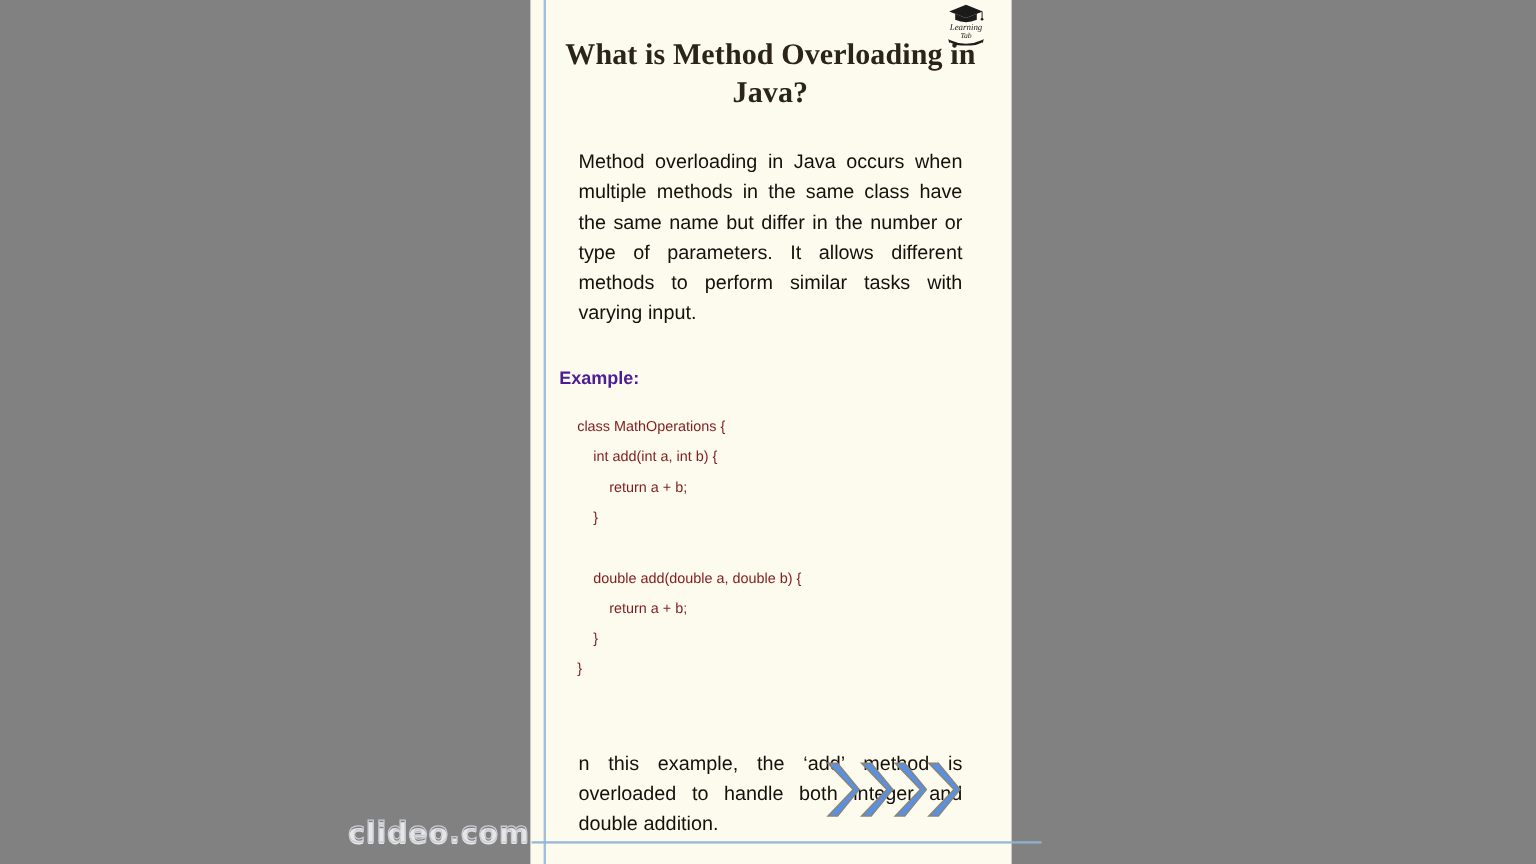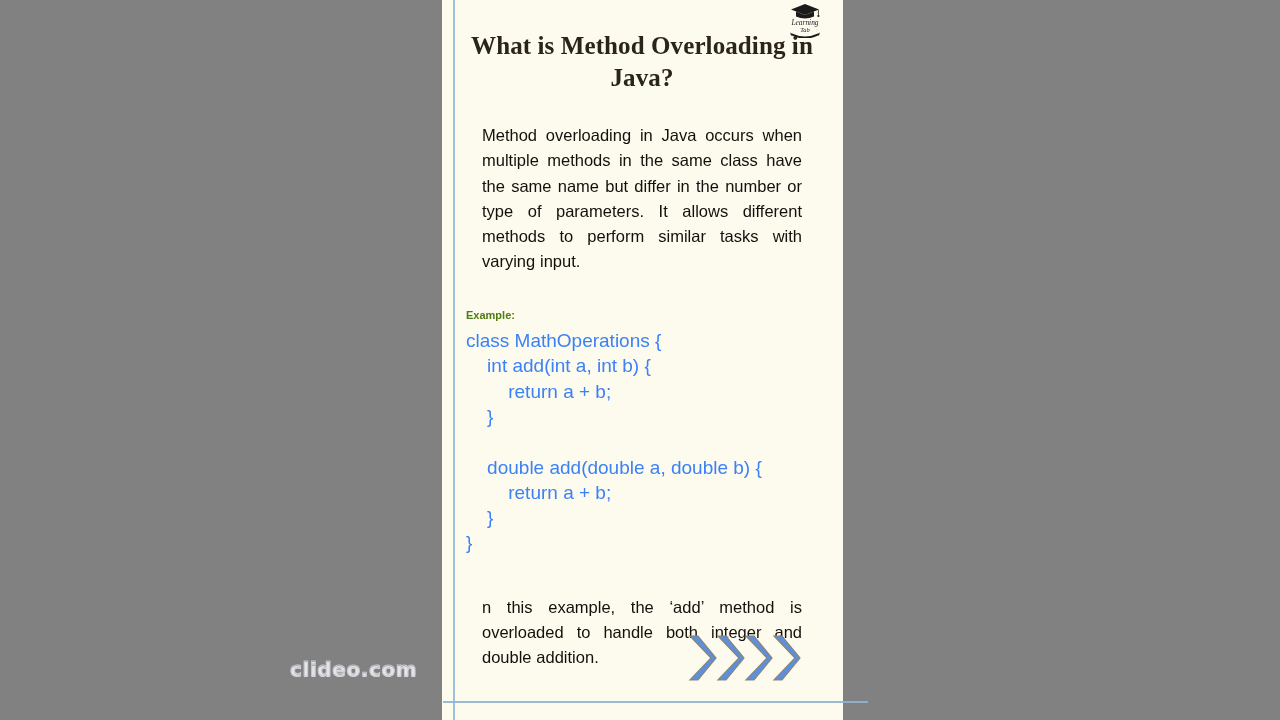--- a/index.html
+++ b/index.html
@@ -86,33 +86,33 @@
     text-align: justify;
     text-align-last: left;
     word-spacing: .2px;
   }
 
   .para.last-para { padding-top: 0; }
 
   #example-label {
     margin: 0;
     padding-top: 12px;
-    font-size: 11px;
+    font-size: 15px;
     line-height: 25.3px;
     font-weight: bold;
-    color: #4d7c0f;
+    color: #4c1d95;
   }
 
   #code {
-    margin: 0;
+    margin: 15px;
     padding: 0;
     font-family: "Liberation Sans", sans-serif;
-    font-size: 19px;
+    font-size: 12px;
     line-height: 25.3px;
-    color: #3b82f6;
+    color: #7f1d1d;
     white-space: pre;
   }
 
   #spacer-after-code { height: 23px; }
 
   
   #chevrons {
     position: absolute;
     left: 245px;
     top: 633px;
@@ -125,23 +125,23 @@
     width: 30px;
     height: 50px;
     margin-right: -2px;
   }
   .chev svg { display: block; }
 
   
   #watermark {
     position: absolute;
     left: 290px;
-    top: 657px;
+    top: 680px;
     font-family: "DejaVu Sans", sans-serif;
-    font-size: 20px;
+    font-size: 24px;
     font-weight: bold;
     letter-spacing: .6px;
     color: rgba(255,255,255,0.0);
     -webkit-text-stroke: 1.1px #C9CBD4;
     text-shadow: 0 1px 0 rgba(255,255,255,.8);
     z-index: 6;
     white-space: nowrap;
   }
 
   

